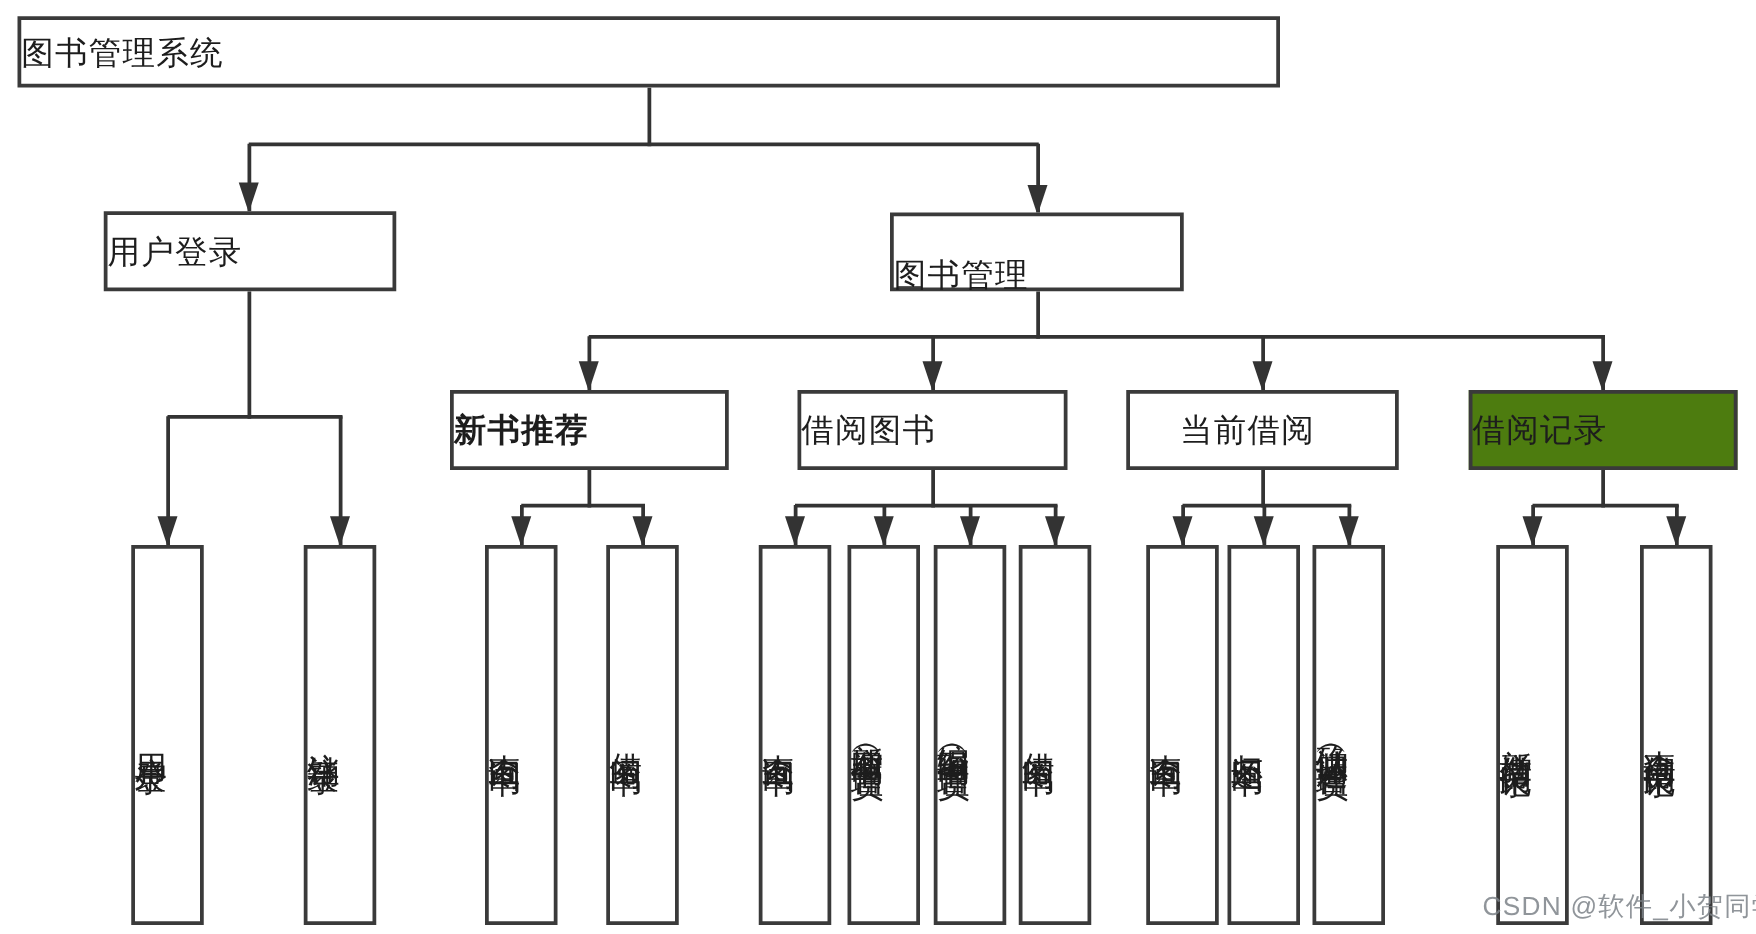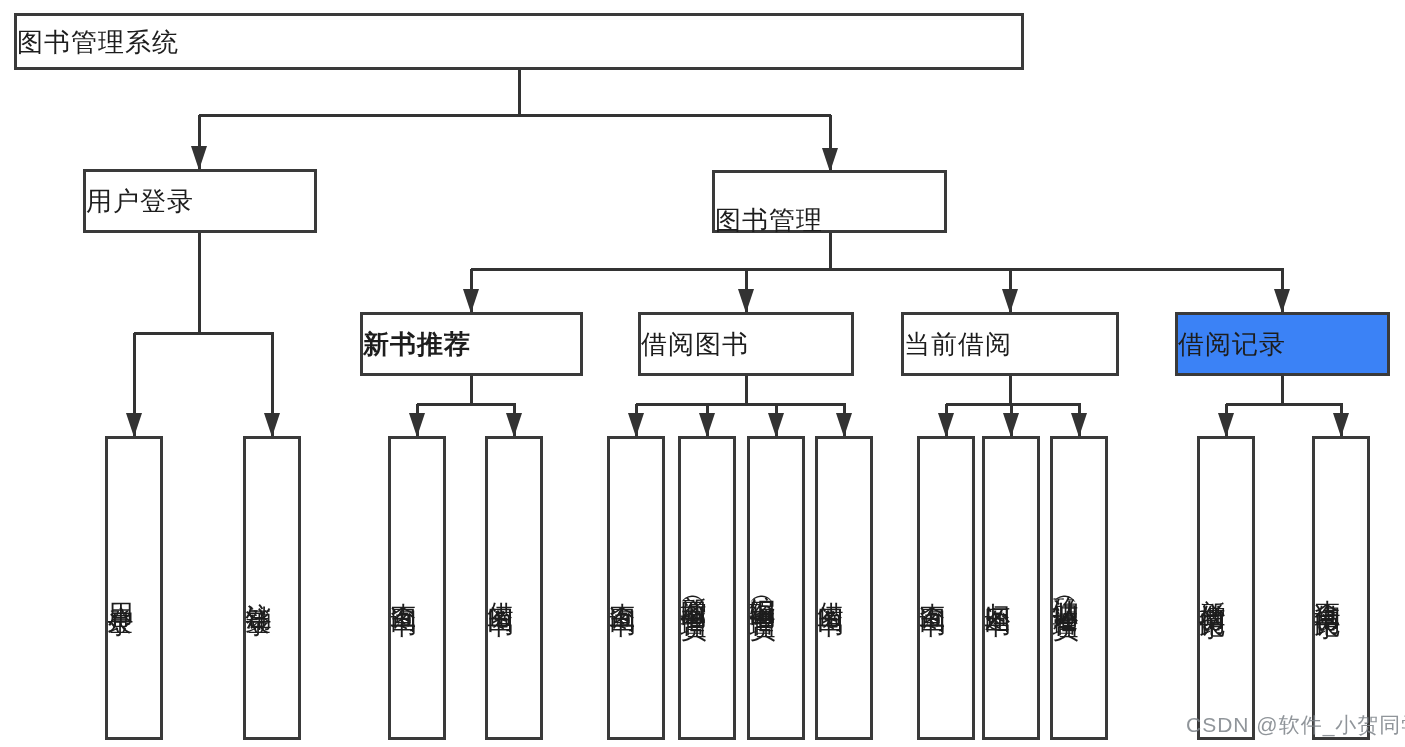--- a/index.html
+++ b/index.html
@@ -98,23 +98,23 @@
       <div class="node h" style="left: 712px; top: 170px; width: 235px; height: 63px; border-color: rgb(58, 58, 58); background: rgb(255, 255, 255);">
         <span class="node-label" style="color: rgb(29, 29, 29); margin-top: 36px;">图书管理</span>
       </div>
       <div class="node h" style="left: 360px; top: 312px; width: 223px; height: 64px; border-color: rgb(58, 58, 58); background: rgb(255, 255, 255);">
         <span class="node-label" style="color: rgb(29, 29, 29); font-weight: bold;">新书推荐</span>
       </div>
       <div class="node h" style="left: 638px; top: 312px; width: 216px; height: 64px; border-color: rgb(58, 58, 58); background: rgb(255, 255, 255);">
         <span class="node-label" style="color: rgb(29, 29, 29);">借阅图书</span>
       </div>
       <div class="node h" style="left: 901px; top: 312px; width: 218px; height: 64px; border-color: rgb(58, 58, 58); background: rgb(255, 255, 255);">
-        <span class="node-label" style="color: rgb(29, 29, 29);">当前借阅</span>
+        <span class="node-label" style="color: rgb(29, 29, 29); margin-left: 40px;">当前借阅</span>
       </div>
-      <div class="node h" style="left: 1175px; top: 312px; width: 215px; height: 64px; border-color: rgb(58, 58, 58); background: #3b82f6;">
+      <div class="node h" style="left: 1175px; top: 312px; width: 215px; height: 64px; border-color: rgb(58, 58, 58); background: #4d7c0f;">
         <span class="node-label" style="color: rgb(29, 29, 29);">借阅记录</span>
       </div>
       <div class="node v" style="left: 105px; top: 436px; width: 58px; height: 304px; border-color: rgb(58, 58, 58); background: rgb(255, 255, 255);">
         <span class="node-label" style="color: rgb(29, 29, 29);">用户登录</span>
       </div>
       <div class="node v" style="left: 243px; top: 436px; width: 58px; height: 304px; border-color: rgb(58, 58, 58); background: rgb(255, 255, 255);">
         <span class="node-label" style="color: rgb(29, 29, 29);">注销登录</span>
       </div>
       <div class="node v" style="left: 388px; top: 436px; width: 58px; height: 304px; border-color: rgb(58, 58, 58); background: rgb(255, 255, 255);">
         <span class="node-label" style="color: rgb(29, 29, 29);">查询图书</span>

